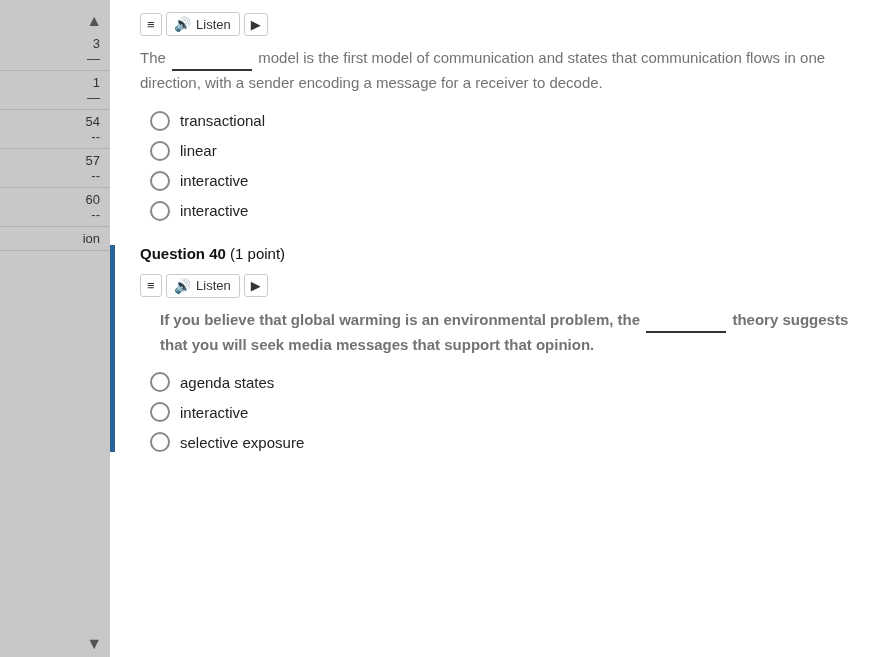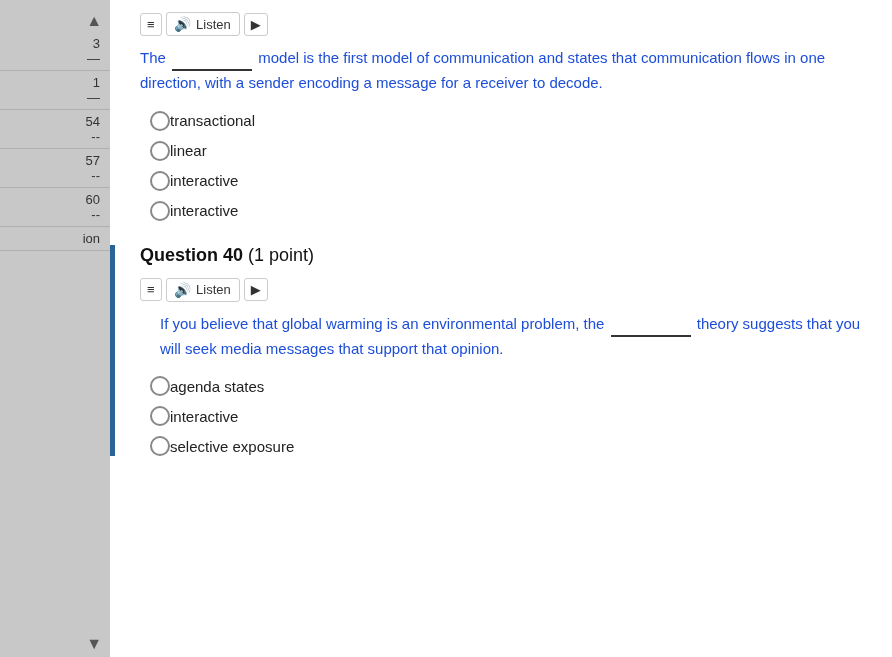--- a/index.html
+++ b/index.html
@@ -102,21 +102,21 @@
       border-radius: 3px;
       padding: 3px 6px;
       font-size: 13px;
       cursor: pointer;
       color: #333;
     }
 
     
     .question-text {
       font-size: 15px;
-      color: #1d4ed8;
+      color: #737373;
       line-height: 1.55;
       margin-bottom: 16px;
     }
 
     .blank {
       display: inline-block;
       min-width: 80px;
       border-bottom: 2px solid #333;
       margin: 0 2px;
     }
@@ -126,41 +126,41 @@
       display: flex;
       flex-direction: column;
       gap: 10px;
       margin-bottom: 24px;
       padding-left: 10px;
     }
 
     .radio-option {
       display: flex;
       align-items: center;
-      gap: 0;
+      gap: 10px;
       font-size: 15px;
       color: #222;
       cursor: pointer;
     }
 
     .radio-circle {
       width: 20px;
       height: 20px;
       border-radius: 50%;
       border: 2px solid #888;
       background: white;
       flex-shrink: 0;
       display: flex;
       align-items: center;
       justify-content: center;
     }
 
     
     .question-header {
-      font-size: 18px;
+      font-size: 15px;
       font-weight: bold;
       color: #111;
       margin-bottom: 10px;
     }
 
     .q40-block {
       position: relative;
     }
 
     .q40-blue-bar {
@@ -251,21 +251,21 @@
 
     <div class="listen-bar">
       <button class="listen-menu-btn">≡</button>
       <button class="listen-btn">
         <span class="listen-icon">🔊</span>
         <span>Listen</span>
       </button>
       <button class="listen-play-btn">▶</button>
     </div>
 
-    <div class="question-text" style="padding-left: 20px;">
+    <div class="question-text" style="padding-left: 20px; font-weight: bold;">
       <span>If you believe that global warming is an environmental problem, the</span>
       <span class="blank">&nbsp;&nbsp;&nbsp;&nbsp;&nbsp;&nbsp;&nbsp;</span>
       <span>theory suggests that you will seek media messages that support that opinion.</span>
     </div>
 
     <div class="radio-options">
       <label class="radio-option">
         <div class="radio-circle"></div>
         <span>agenda states</span>
       </label>

